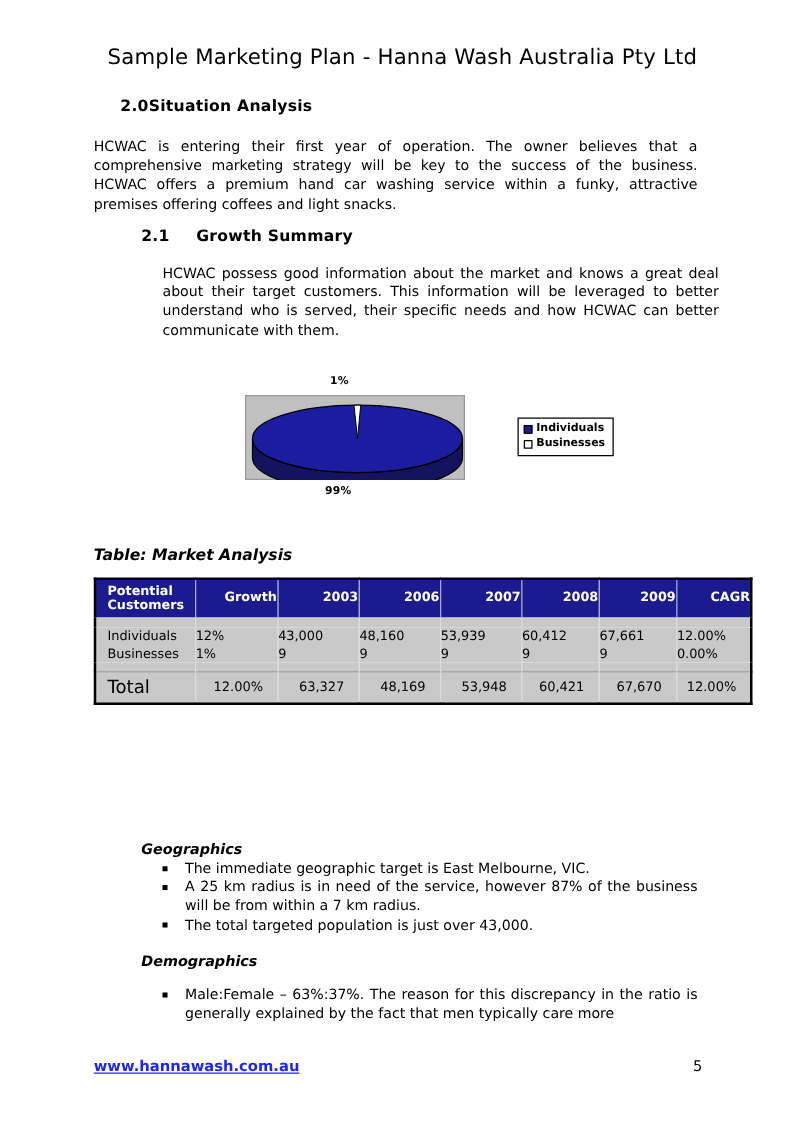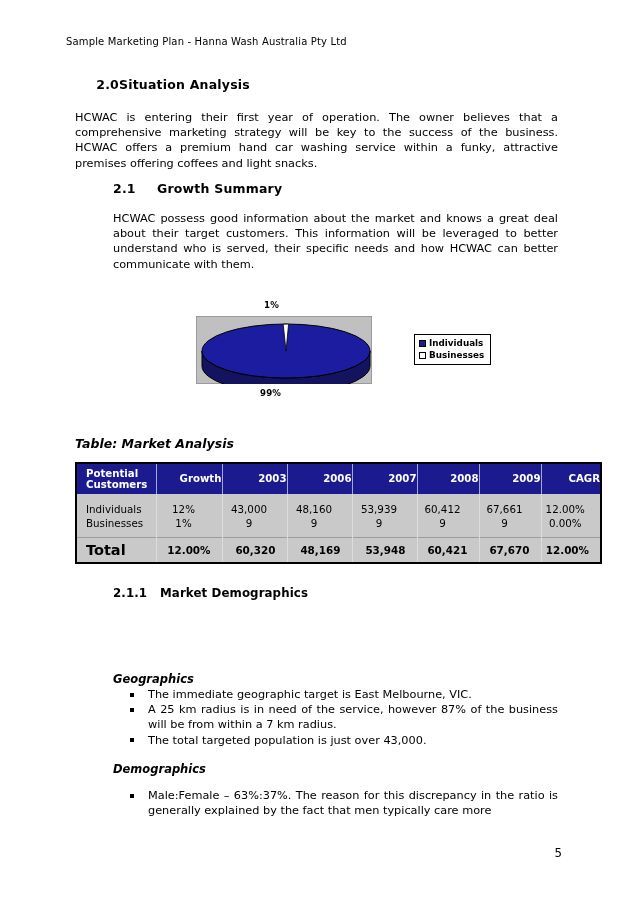--- a/index.html
+++ b/index.html
@@ -19,23 +19,23 @@
   .page {
     position: absolute;
     left: 0; top: 0;
     width: 636px;
     height: 900px;
   }
 
   
   .doc-header {
     position: absolute;
-    left: 66px;
+    left: 86px;
     top: 36px;
-    font-size: 10px;
+    font-size: 17px;
     letter-spacing: 0.15px;
     color: #000;
   }
 
   
   .h2 {
     position: absolute;
     left: 75px;
     font-weight: bold;
     font-size: 12.5px;
@@ -201,42 +201,42 @@
     text-align: left;
     padding-left: 9px;
     border-right: 1px solid #9fa8d8;
   }
   table.market thead th:last-child { border-right: none; }
 
   table.market tbody tr.data td {
     background: #c9c9c9;
     font-size: 10.3px;
     height: 14px;
-    text-align: center;
+    text-align: left;
     padding-right: 11px;
     border-right: 1px solid #dcdcdc;
   }
   table.market tbody tr.data td.name {
     text-align: left;
     padding-left: 9px;
     padding-right: 0;
   }
   table.market tbody tr.data td:last-child { border-right: none; }
 
   table.market tbody tr.spacer td {
     background: #c9c9c9;
     height: 7px;
     border-right: 1px solid #dcdcdc;
   }
   table.market tbody tr.spacer td:last-child { border-right: none; }
   table.market tbody tr.spacer-top td { height: 8px; }
 
   table.market tbody tr.total td {
     background: #c9c9c9;
-    font-weight: bold;
+    font-weight: normal;
     font-size: 10.4px;
     height: 24px;
     text-align: right;
     padding-right: 11px;
     border-top: 1px solid #9c9c9c;
     border-right: 1px solid #dcdcdc;
   }
   table.market tbody tr.total td.name {
     text-align: left;
     padding-left: 9px;
@@ -273,21 +273,21 @@
   <div class="doc-header">Sample Marketing Plan - Hanna Wash Australia Pty Ltd</div>
 
   <div class="h2" style="top:77px;">
     <span class="num">2.0</span><span>Situation Analysis</span>
   </div>
   <div class="para lvl0" style="top:110px;">HCWAC is entering their first year of operation.  The owner believes that a comprehensive marketing strategy will be key to the success of the business.  HCWAC offers a premium hand car washing service within a funky, attractive premises offering coffees and light snacks.</div>
 
   <div class="h3" style="top:181px;">
     <span class="num">2.1</span><span>Growth Summary</span>
   </div>
-  <div class="para lvl1" style="top:211px;">HCWAC possess good information about the market and knows a great deal about their target customers.  This information will be leveraged to better understand who is served, their specific needs and how HCWAC can better communicate with them.</div>
+  <div class="para lvl1" style="top:211px;margin-left:17px;">HCWAC possess good information about the market and knows a great deal about their target customers.  This information will be leveraged to better understand who is served, their specific needs and how HCWAC can better communicate with them.</div>
 
   <div class="chart">
     <div class="lbl lbl-top">1%</div>
     <div class="plot"></div>
     <div class="pie-wrap">
       <svg width="172" height="66" viewBox="0 0 172 66">
 
         <path d="M2,33 A84,27 0 0 0 170,33 L170,48 A84,27 0 0 1 2,48 Z" fill="#131360" stroke="#000000" stroke-width="1"></path>
 
         <ellipse cx="86" cy="33" rx="84" ry="27" fill="#1c1ca0" stroke="#000000" stroke-width="1"></ellipse>
@@ -374,33 +374,30 @@
           <td></td>
           <td></td>
         <td></td>
           <td></td>
           <td></td>
           <td></td>
       </tr>
       <tr class="total">
         <td class="name">Total</td>
         <td>12.00%</td>
-        <td>60,320</td>
+        <td>63,327</td>
         <td>48,169</td>
         <td>53,948</td>
         <td>60,421</td>
         <td>67,670</td>
         <td>12.00%</td>
       </tr>
     </tbody>
   </table>
 
-  <div class="h4" style="top:586px;">
-    <span class="num">2.1.1</span><span>Market Demographics</span>
-  </div>
 
   <div class="h-italic" style="top:672px;">Geographics</div>
   <div class="bullets" style="top:687px;">
     <div class="li">
       <span class="sq"></span>
       <span>The immediate geographic target is East Melbourne, VIC.</span>
     </div>
     <div class="li">
       <span class="sq"></span>
       <span>A 25 km radius is in need of the service, however 87% of the business will be from within a 7 km radius.</span>
@@ -412,15 +409,16 @@
   </div>
 
   <div class="h-italic" style="top:762px;">Demographics</div>
   <div class="bullets" style="top:788px;">
     <div class="li">
       <span class="sq"></span>
       <span>Male:Female – 63%:37%.  The reason for this discrepancy in the ratio is generally explained by the fact that men typically care more</span>
     </div>
   </div>
 
+  <div class="footer-url">www.hannawash.com.au</div>
   <div class="footer-page">5</div>
 
 </div>
 
 </body></html>

